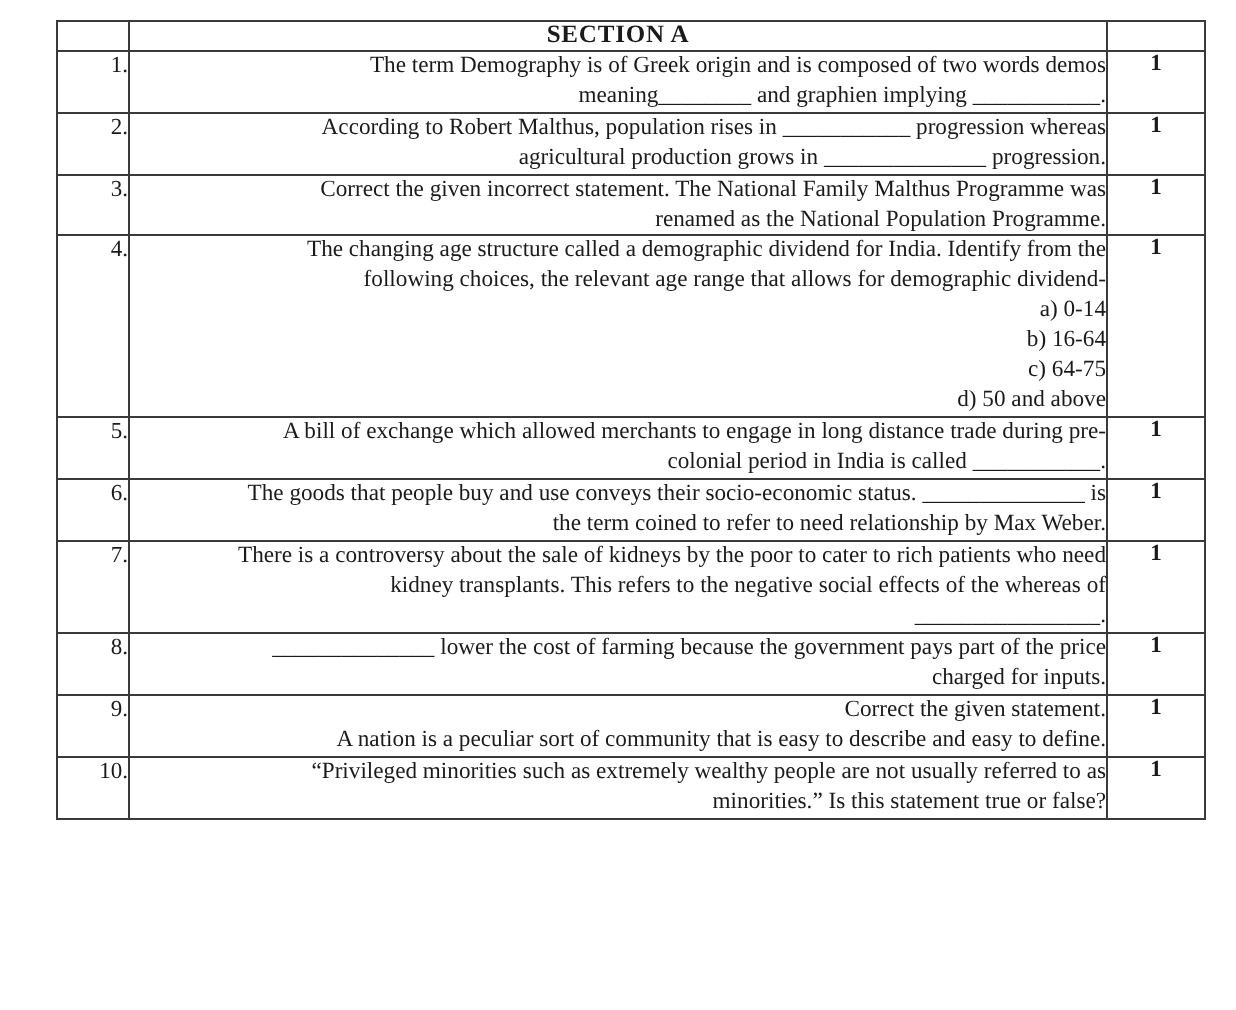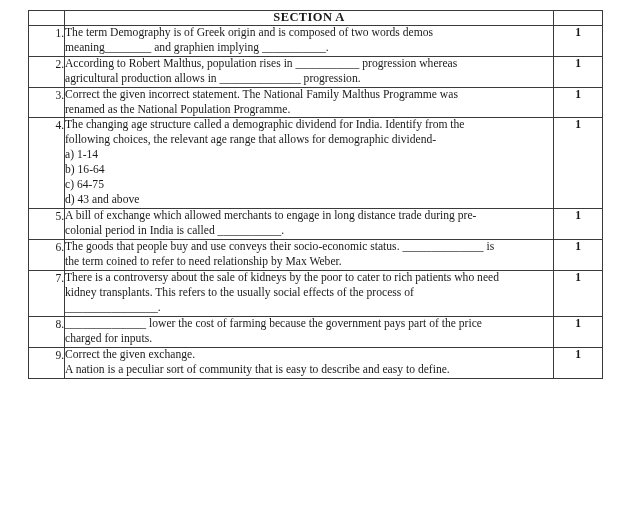--- a/index.html
+++ b/index.html
@@ -53,21 +53,21 @@
     font-size: 11.5px;
     line-height: 1.28;
     padding: 4px 5px 4px 2px;
   }
   .qbody {
     font-size: 11.6px;
     line-height: 1.29;
     padding: 4px 6px 5px 7px;
     text-align: left;
   }
-  .qbody .line { display: block; white-space: pre-wrap; }
+  .qbody .line { display: block; white-space: pre-wrap; text-align: right; }
   .qmarks {
     font-size: 11.5px;
     font-weight: bold;
     text-align: center;
     vertical-align: middle;
     padding: 4px 0 4px 0;
   }
 </style>
 </head>
 <body>
@@ -90,41 +90,41 @@
           <td class="qbody">
             <span class="line">The term Demography is of Greek origin and is composed of two words demos</span>
             <span class="line">meaning________ and graphien implying ___________.</span>
           </td>
           <td class="qmarks">1</td>
         </tr>
         <tr>
           <td class="qnum">2.</td>
           <td class="qbody">
             <span class="line">According to Robert Malthus, population rises in ___________ progression whereas</span>
-            <span class="line">agricultural production allows in ______________ progression.</span>
+            <span class="line">agricultural production grows in ______________ progression.</span>
           </td>
           <td class="qmarks">1</td>
         </tr>
         <tr>
           <td class="qnum">3.</td>
           <td class="qbody">
             <span class="line">Correct the given incorrect statement. The National Family Malthus Programme was</span>
             <span class="line">renamed as the National Population Programme.</span>
           </td>
           <td class="qmarks">1</td>
         </tr>
         <tr>
           <td class="qnum">4.</td>
           <td class="qbody">
             <span class="line">The changing age structure called a demographic dividend for India. Identify from the</span>
             <span class="line">following choices, the relevant age range that allows for demographic dividend-</span>
-            <span class="line">a) 1-14</span>
+            <span class="line">a) 0-14</span>
             <span class="line">b) 16-64</span>
             <span class="line">c) 64-75</span>
-            <span class="line">d) 43 and above</span>
+            <span class="line">d) 50 and above</span>
           </td>
           <td class="qmarks">1</td>
         </tr>
         <tr>
           <td class="qnum">5.</td>
           <td class="qbody">
             <span class="line">A bill of exchange which allowed merchants to engage in long distance trade during pre-</span>
             <span class="line">colonial period in India is called ___________.</span>
           </td>
           <td class="qmarks">1</td>
@@ -134,36 +134,44 @@
           <td class="qbody">
             <span class="line">The goods that people buy and use conveys their socio-economic status. ______________ is</span>
             <span class="line">the term coined to refer to need relationship by Max Weber.</span>
           </td>
           <td class="qmarks">1</td>
         </tr>
         <tr>
           <td class="qnum">7.</td>
           <td class="qbody">
             <span class="line">There is a controversy about the sale of kidneys by the poor to cater to rich patients who need</span>
-            <span class="line">kidney transplants. This refers to the usually social effects of the process of</span>
+            <span class="line">kidney transplants. This refers to the negative social effects of the whereas of</span>
             <span class="line">________________.</span>
           </td>
           <td class="qmarks">1</td>
         </tr>
         <tr>
           <td class="qnum">8.</td>
           <td class="qbody">
             <span class="line">______________ lower the cost of farming because the government pays part of the price</span>
             <span class="line">charged for inputs.</span>
           </td>
           <td class="qmarks">1</td>
         </tr>
         <tr>
           <td class="qnum">9.</td>
           <td class="qbody">
-            <span class="line">Correct the given exchange.</span>
+            <span class="line">Correct the given statement.</span>
             <span class="line">A nation is a peculiar sort of community that is easy to describe and easy to define.</span>
+          </td>
+          <td class="qmarks">1</td>
+        </tr>
+        <tr>
+          <td class="qnum">10.</td>
+          <td class="qbody">
+            <span class="line">“Privileged minorities such as extremely wealthy people are not usually referred to as</span>
+            <span class="line">minorities.” Is this statement true or false?</span>
           </td>
           <td class="qmarks">1</td>
         </tr>
       </tbody>
   </table>
 </div>
 
 </body></html>

